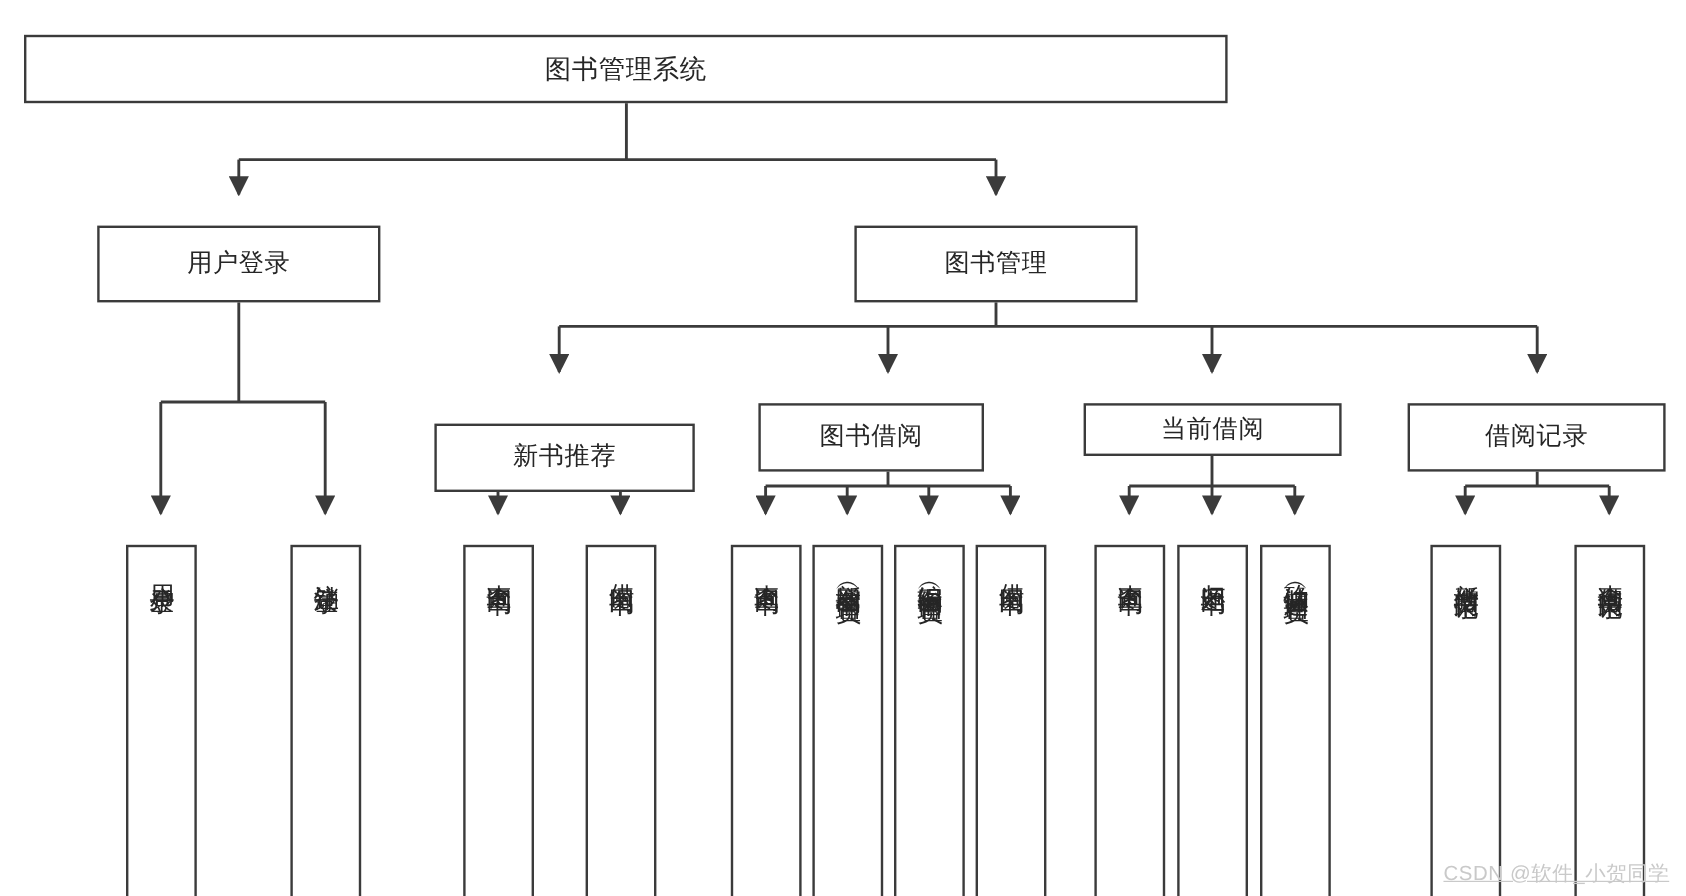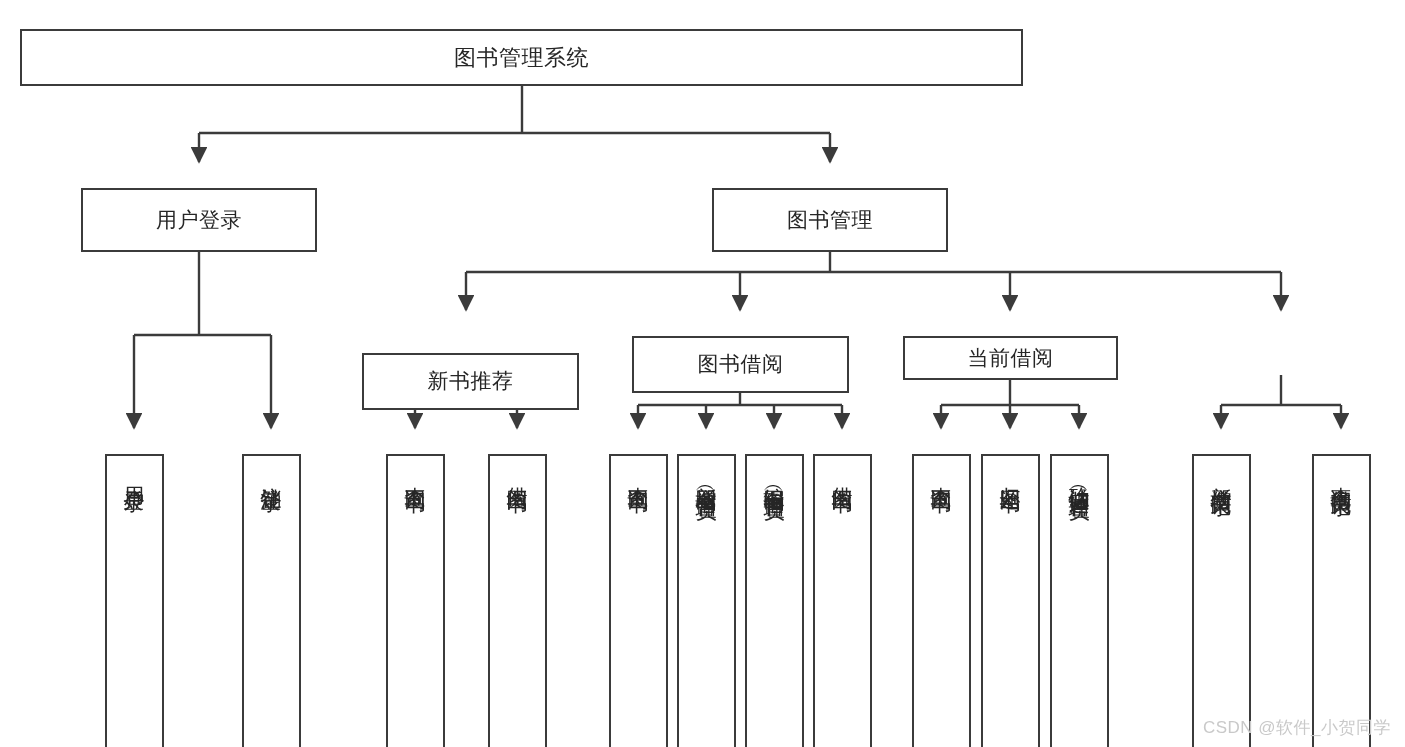--- a/index.html
+++ b/index.html
@@ -63,20 +63,21 @@
   }
   #watermark {
     position: absolute;
     right: 14px;
     bottom: 8px;
     font-size: 17px;
     color: #c9c9c9;
     z-index: 5;
     white-space: nowrap;
     letter-spacing: 0.5px;
+    text-decoration: underline;
   }
 </style>
 </head>
 <body>
 
 <div id="canvas">
 
   <svg id="wires" viewBox="0 0 1405 747">
     <defs>
       <marker id="arrow" viewBox="0 0 10 10" refX="9" refY="5" markerWidth="7" markerHeight="7" orient="auto-start-reverse">
@@ -134,26 +135,29 @@
   <div class="node horiz" style="left:81px; top:170px; width:236px; height:64px;">
     <span class="label">用户登录</span>
   </div>
   <div class="node horiz" style="left:712px; top:170px; width:236px; height:64px;">
     <span class="label">图书管理</span>
   </div>
 
   <div class="node horiz" style="left:362px; top:335px; width:217px; height:57px;">
     <span class="label">新书推荐</span>
   </div>
-  <div class="node horiz" style="left:632px; top:318px; width:217px; height:57px;">
+  <div class="node horiz" style="left:632px; top:318px; width:188px; height:57px;">
     <span class="label">图书借阅</span>
   </div>
   <div class="node horiz" style="left:903px; top:318px; width:215px; height:44px;">
     <span class="label">当前借阅</span>
   </div>
+  <div class="node horiz" style="left:1173px; top:318px; width:215px; height:57px;">
+    <span class="label">借阅记录</span>
+  </div>
 
   <div class="node vert" style="left:105px; top:436px; width:59px; height:299px;">
     <span class="label">用户登录</span>
   </div>
   <div class="node vert" style="left:242px; top:436px; width:59px; height:299px;">
     <span class="label">注销登录</span>
   </div>
 
   <div class="node vert" style="left:386px; top:436px; width:59px; height:299px;">
     <span class="label">查询图书</span>

